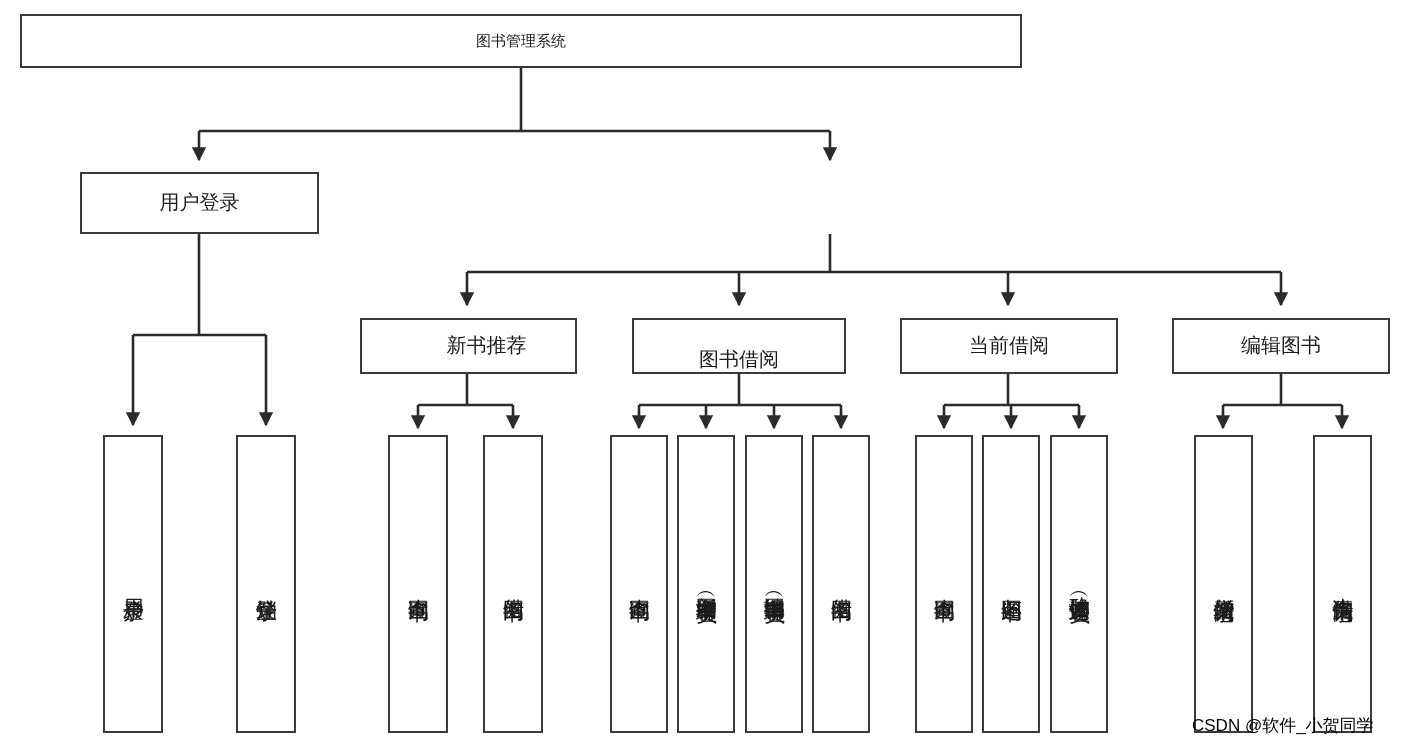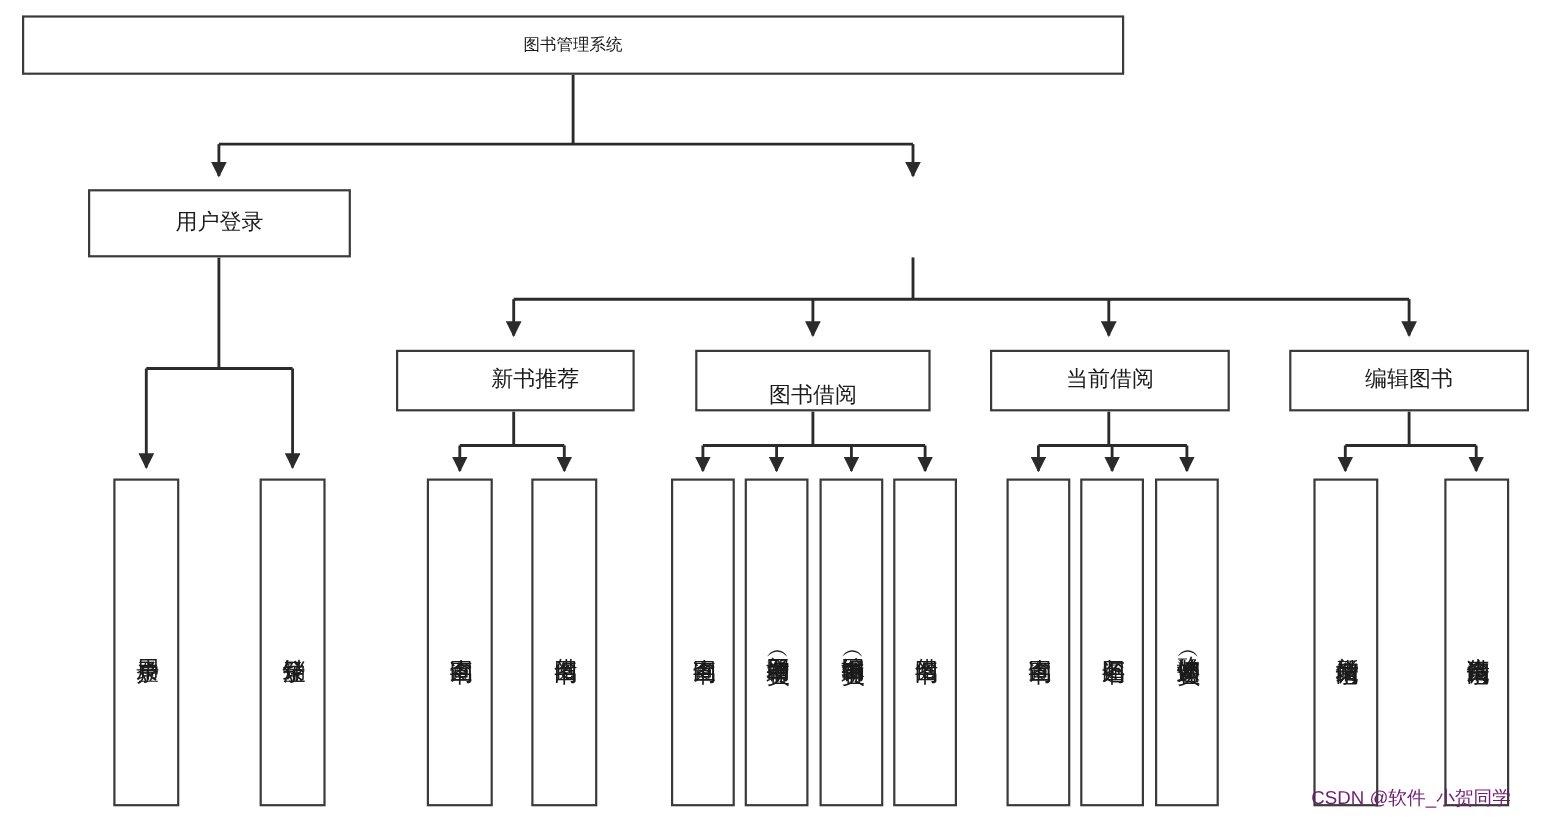--- a/index.html
+++ b/index.html
@@ -57,21 +57,21 @@
     writing-mode: vertical-rl;
     text-orientation: upright;
     display: block;
     white-space: nowrap;
   }
   .watermark {
     position: absolute;
     left: 1192px;
     top: 714px;
     font-size: 17px;
-    color: #701a75;
+    color: #000000;
     white-space: nowrap;
     z-index: 3;
     font-family: "Liberation Sans", "DejaVu Sans", sans-serif;
   }
 </style>
 </head>
 <body>
 
 <div id="canvas">
 

